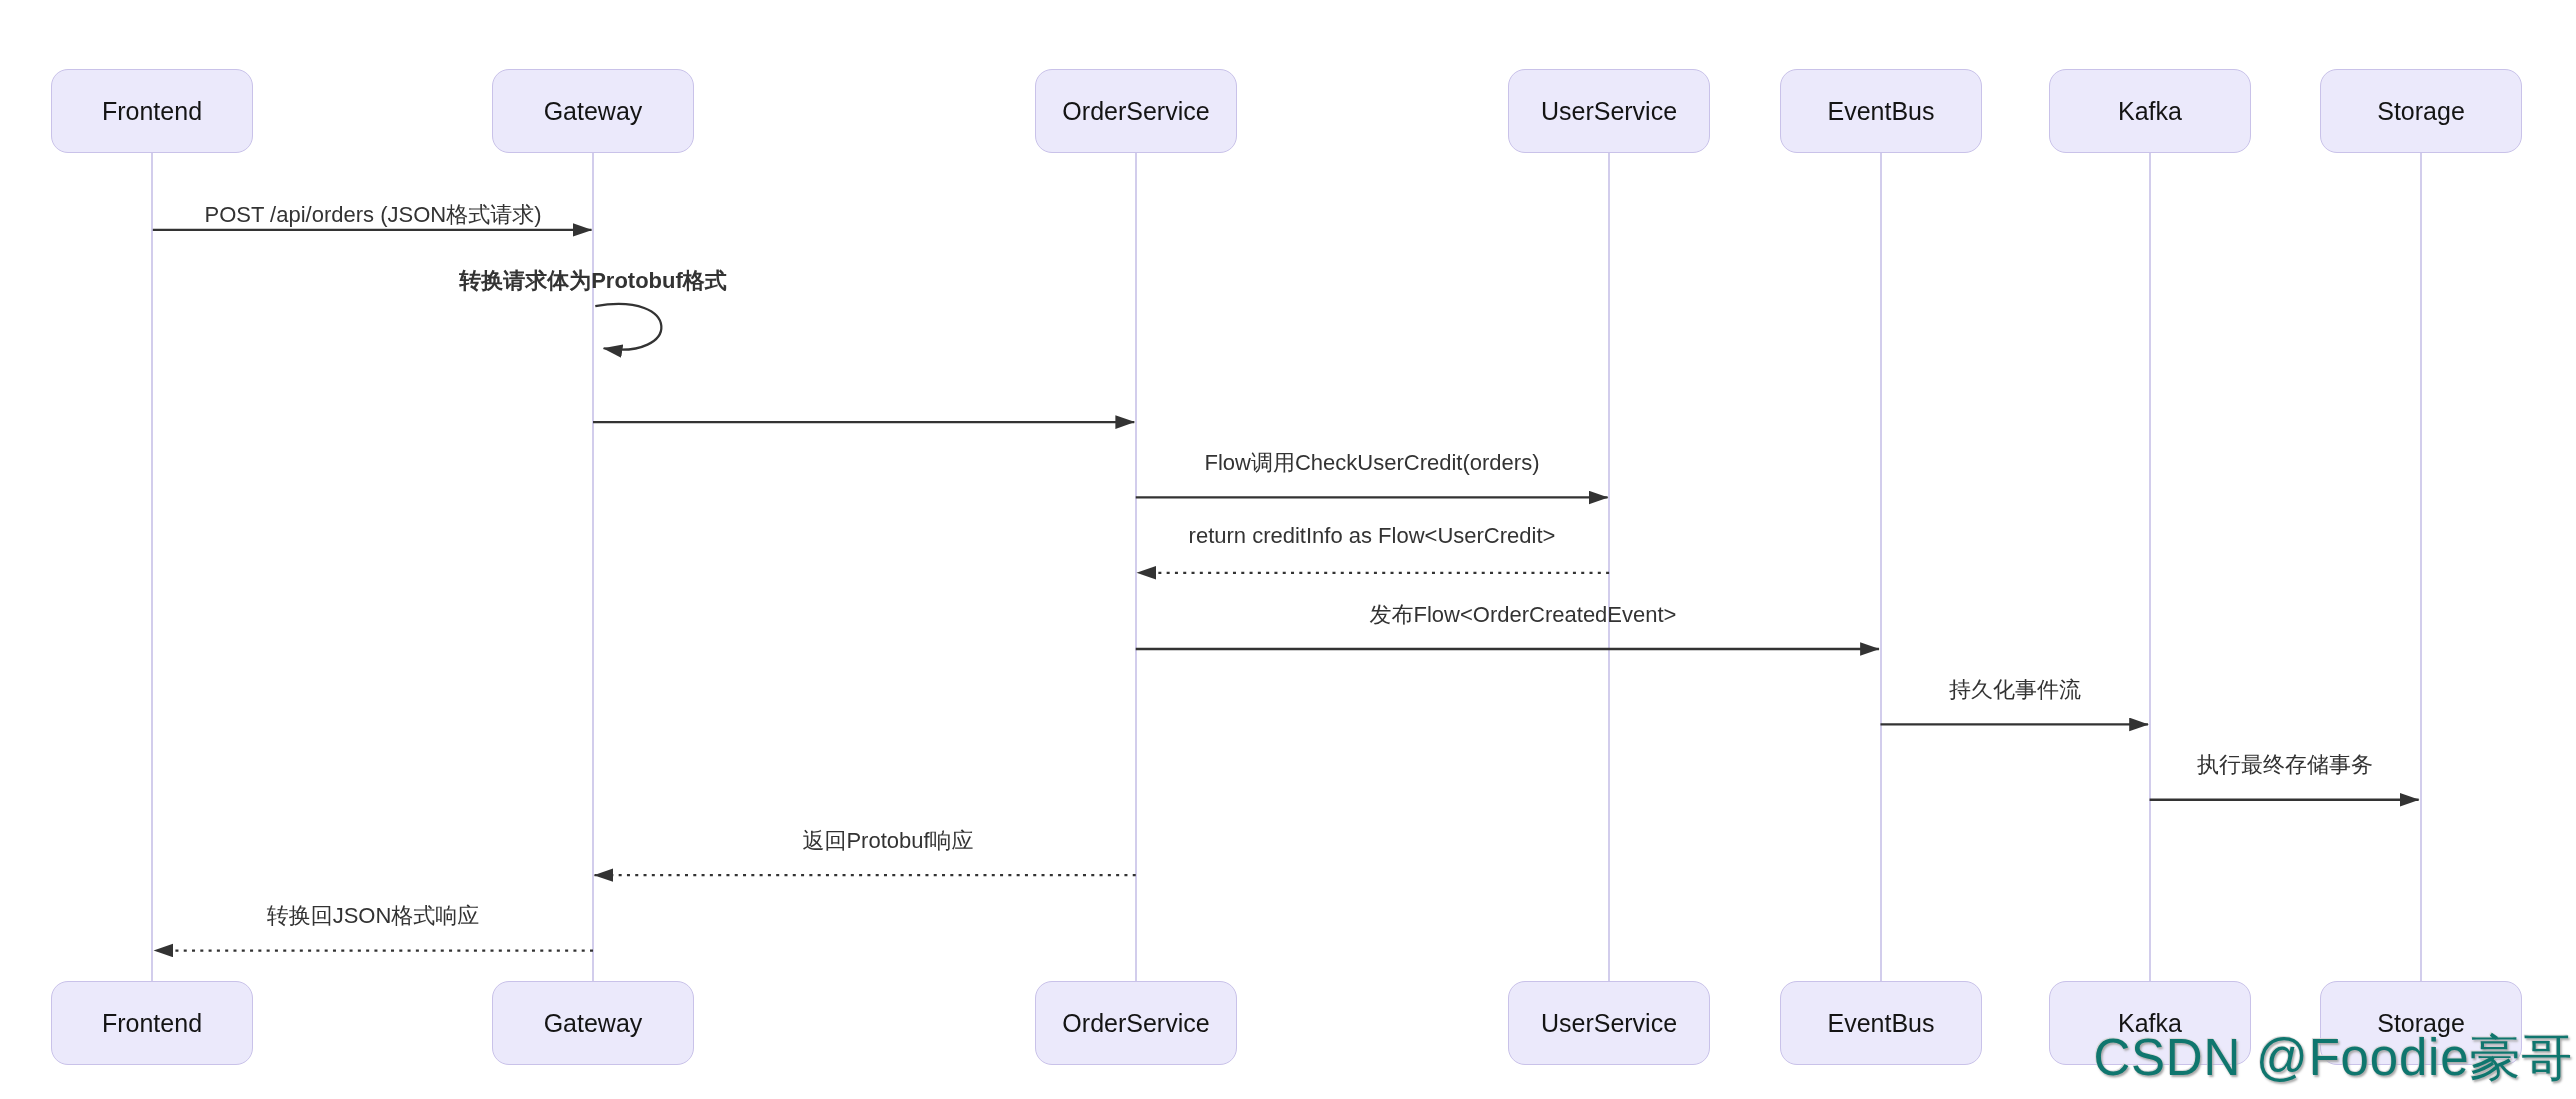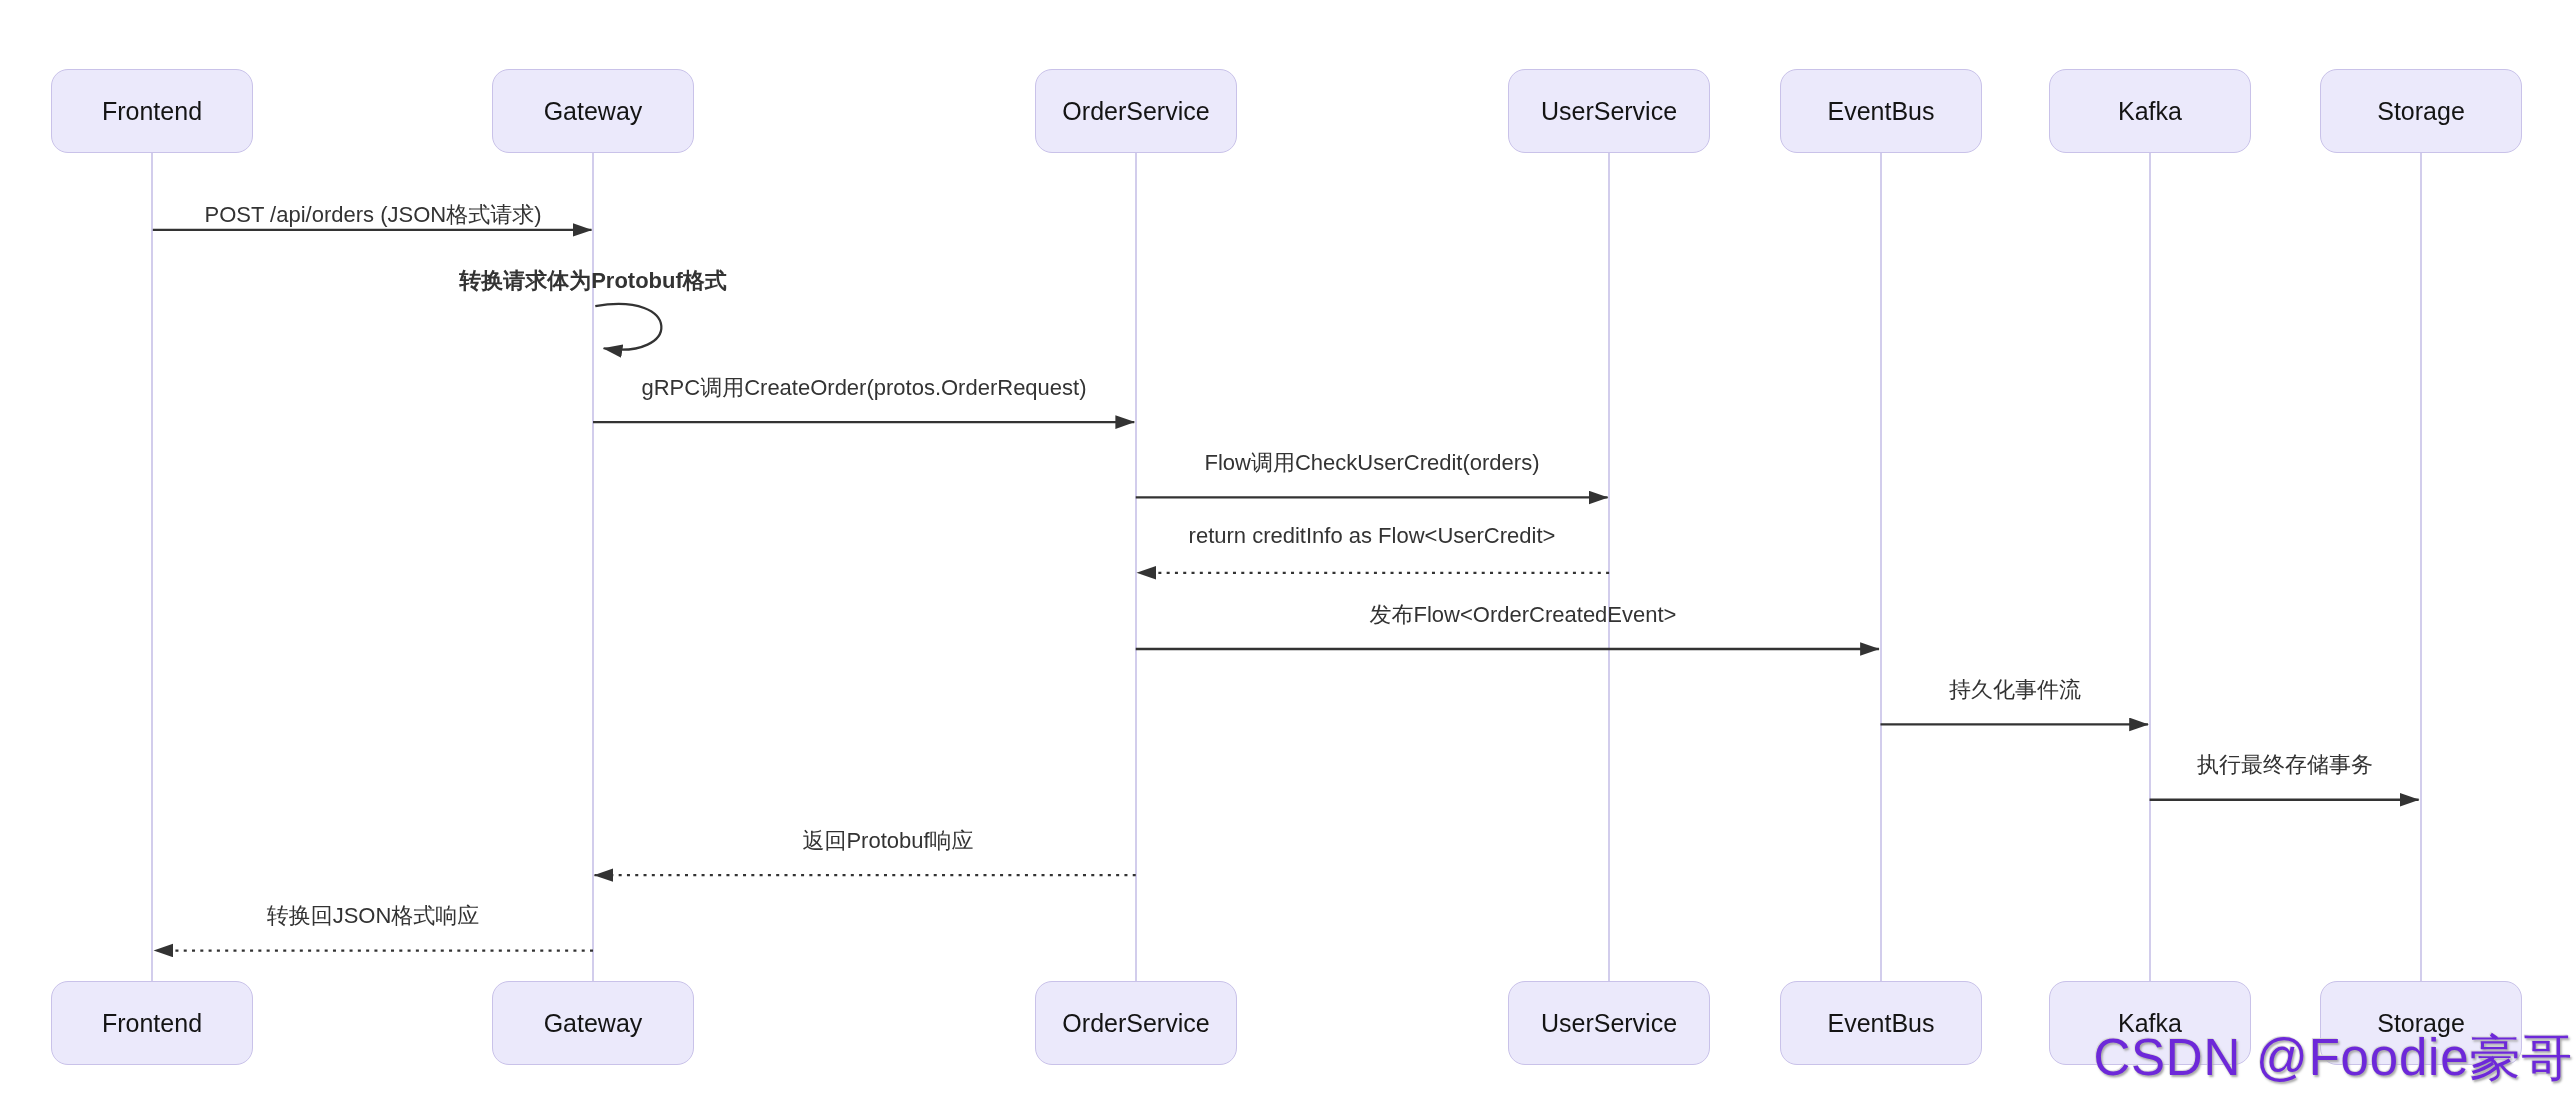--- a/index.html
+++ b/index.html
@@ -52,21 +52,21 @@
     color: #333333;
     white-space: nowrap;
     z-index: 2;
   }
   .watermark {
     position: absolute;
     right: 3px;
     top: 1024px;
     font-size: 51px;
     letter-spacing: 0.8px;
-    color: #6d28d9;
+    color: #0f766e;
     text-shadow: 1.5px 2.3px 2.3px #a6a6a6, -0.8px -0.8px 0.8px #d6d6d6;
     z-index: 10;
     white-space: nowrap;
     margin-left: 29px;
   }
 </style>
 </head>
 <body>
 
 <div id="canvas">
@@ -132,21 +132,20 @@
     </div>
     <div class="lifeline" style="left: 2420px; top: 153px; height: 828px;"></div>
     <div class="actor-box" style="left: 2320px; top: 69px;">
       <span class="actor-label">Storage</span>
     </div>
     <div class="actor-box" style="left: 2320px; top: 981px;">
       <span class="actor-label">Storage</span>
     </div>
     <div class="msg-label" style="left: 373px; top: 180px; margin-top: 20px;">POST /api/orders (JSON格式请求)</div>
     <div class="msg-label" style="left: 593px; top: 266px; font-weight: bold;">转换请求体为Protobuf格式</div>
-    <div class="msg-label" style="left: 864px; top: 373px;">gRPC调用CreateOrder(protos.OrderRequest)</div>
     <div class="msg-label" style="left: 1372px; top: 448px;">Flow调用CheckUserCredit(orders)</div>
     <div class="msg-label" style="left: 1372px; top: 523px;">return creditInfo as Flow&lt;UserCredit&gt;</div>
     <div class="msg-label" style="left: 1508px; top: 600px; margin-left: 15px;">发布Flow&lt;OrderCreatedEvent&gt;</div>
     <div class="msg-label" style="left: 2015px; top: 675px;">持久化事件流</div>
     <div class="msg-label" style="left: 2285px; top: 750px;">执行最终存储事务</div>
     <div class="msg-label" style="left: 864px; top: 826px; margin-left: 24px;">返回Protobuf响应</div>
     <div class="msg-label" style="left: 373px; top: 901px;">转换回JSON格式响应</div>
   </div>
 
 

